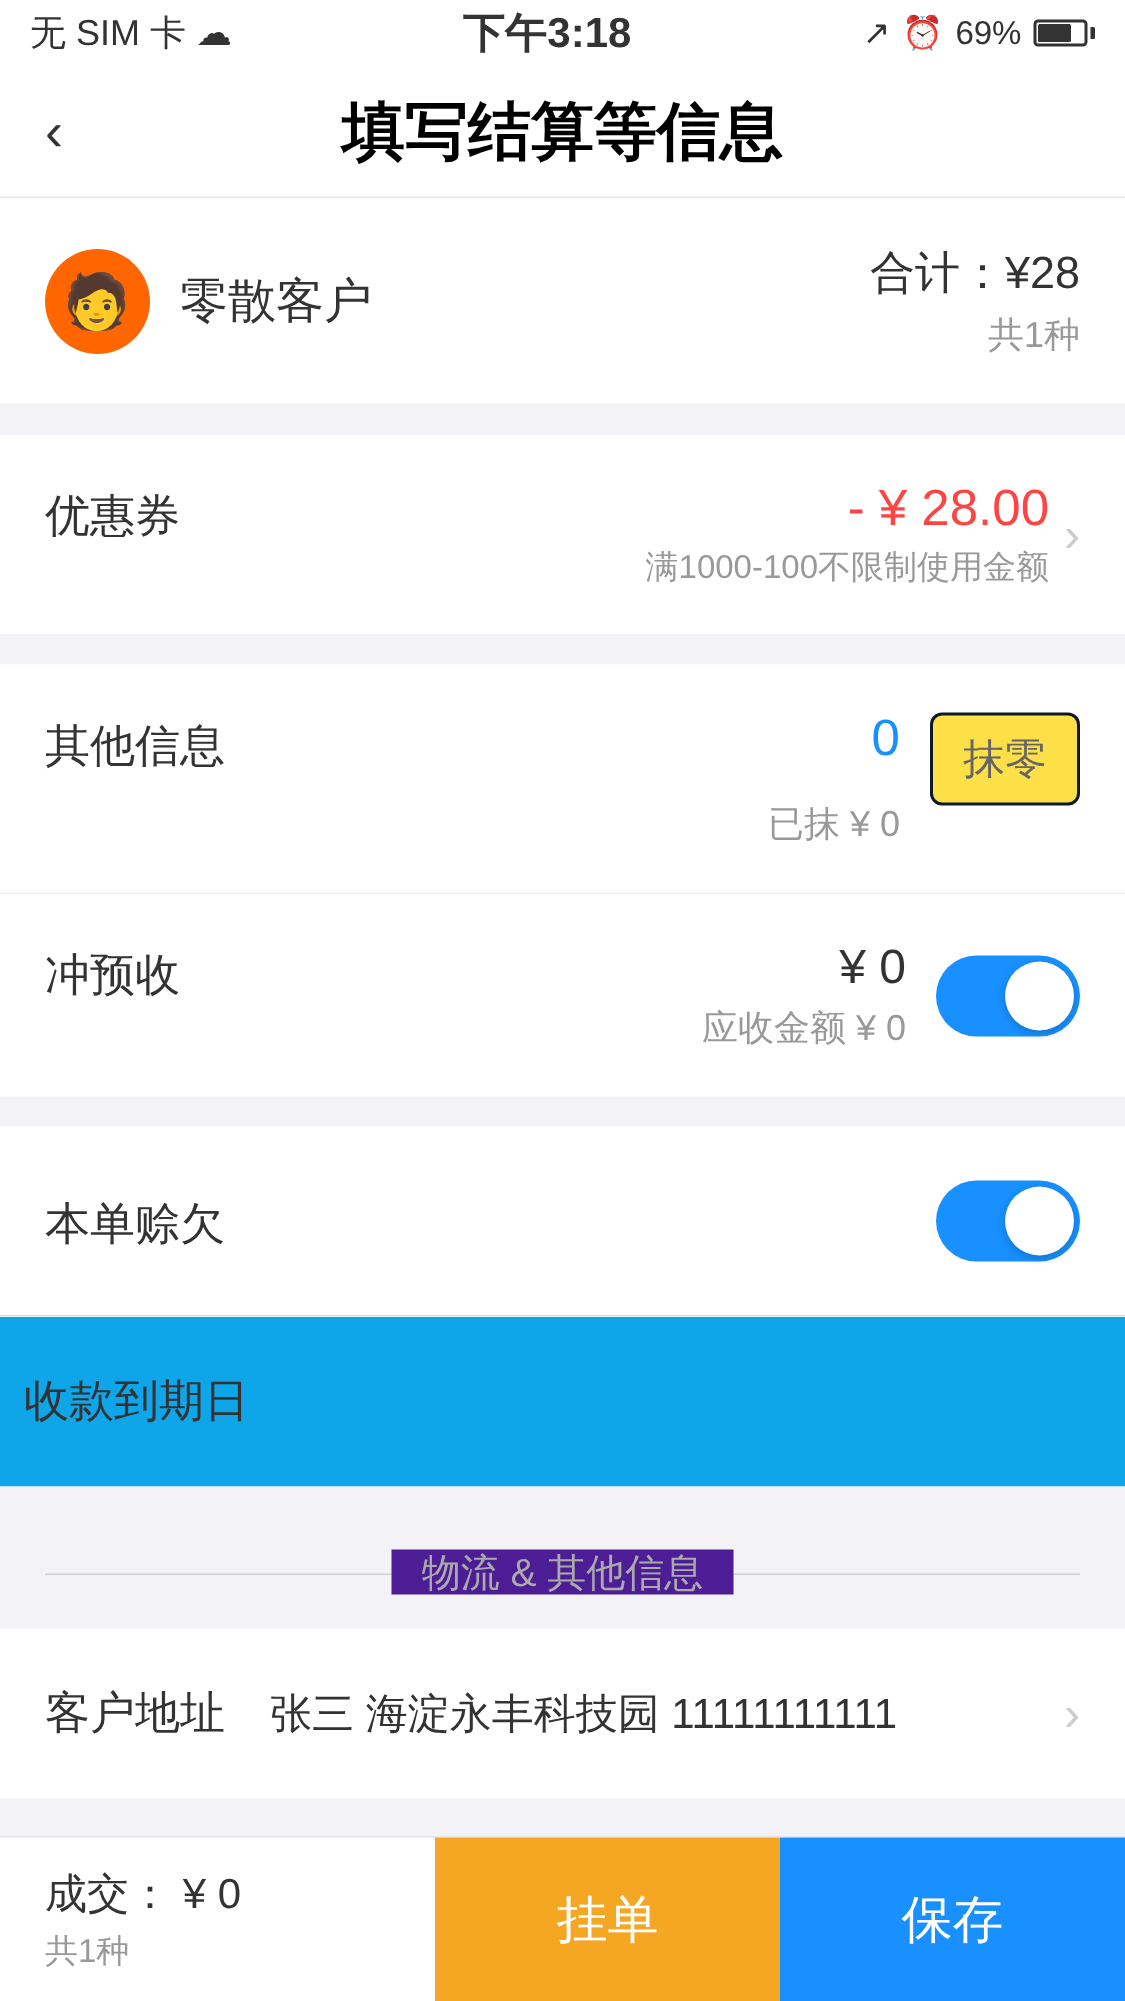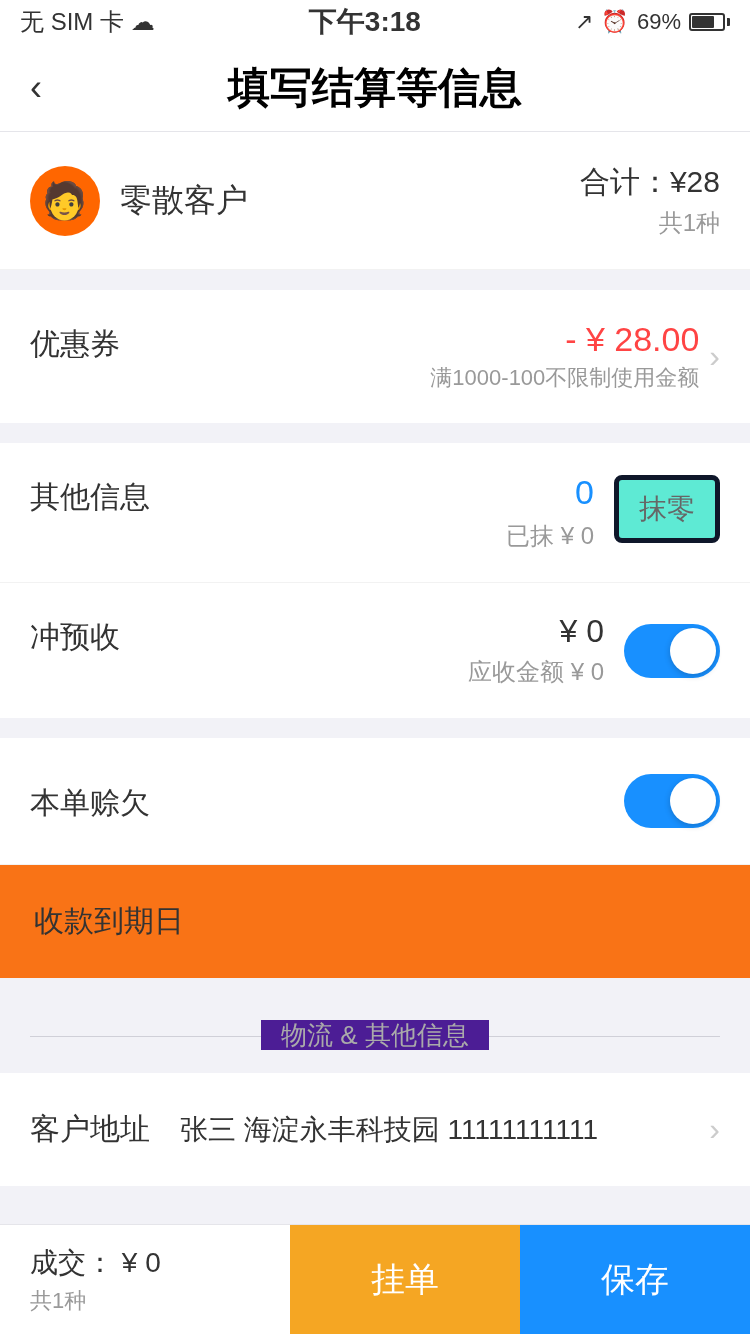--- a/index.html
+++ b/index.html
@@ -177,29 +177,29 @@
       text-align: right;
     }
     .deal-value {
       font-size: 34px;
       color: #1890ff;
       font-weight: 500;
     }
     .deal-sub {
       font-size: 24px;
       color: #999;
-      margin-top: 8px;
+      margin-top: 21px;
     }
     .round-btn {
-      border: 5px solid #0f172a;
+      border: 2px solid #0f172a;
       border-radius: 8px;
       padding: 10px 20px;
       font-size: 28px;
       color: #666;
-      background: #5eead4;
+      background: #fde047;
       cursor: pointer;
       white-space: nowrap;
       margin-top: 2px;
     }
 
     
     .prepay-row {
       background: #fff;
       padding: 30px 30px;
       display: flex;
@@ -247,22 +247,22 @@
     .debit-row {
       background: #fff;
       padding: 36px 30px;
       display: flex;
       align-items: center;
       justify-content: space-between;
     }
 
     
     .due-row {
-      background: #f97316;
-      padding: 36px 34px;
+      background: #0ea5e9;
+      padding: 36px 16px;
       display: flex;
       align-items: center;
       border-top: 1px solid #f2f2f2;
     }
     .due-label {
       font-size: 30px;
       color: #333;
       margin-right: 30px;
       white-space: nowrap;
     }

